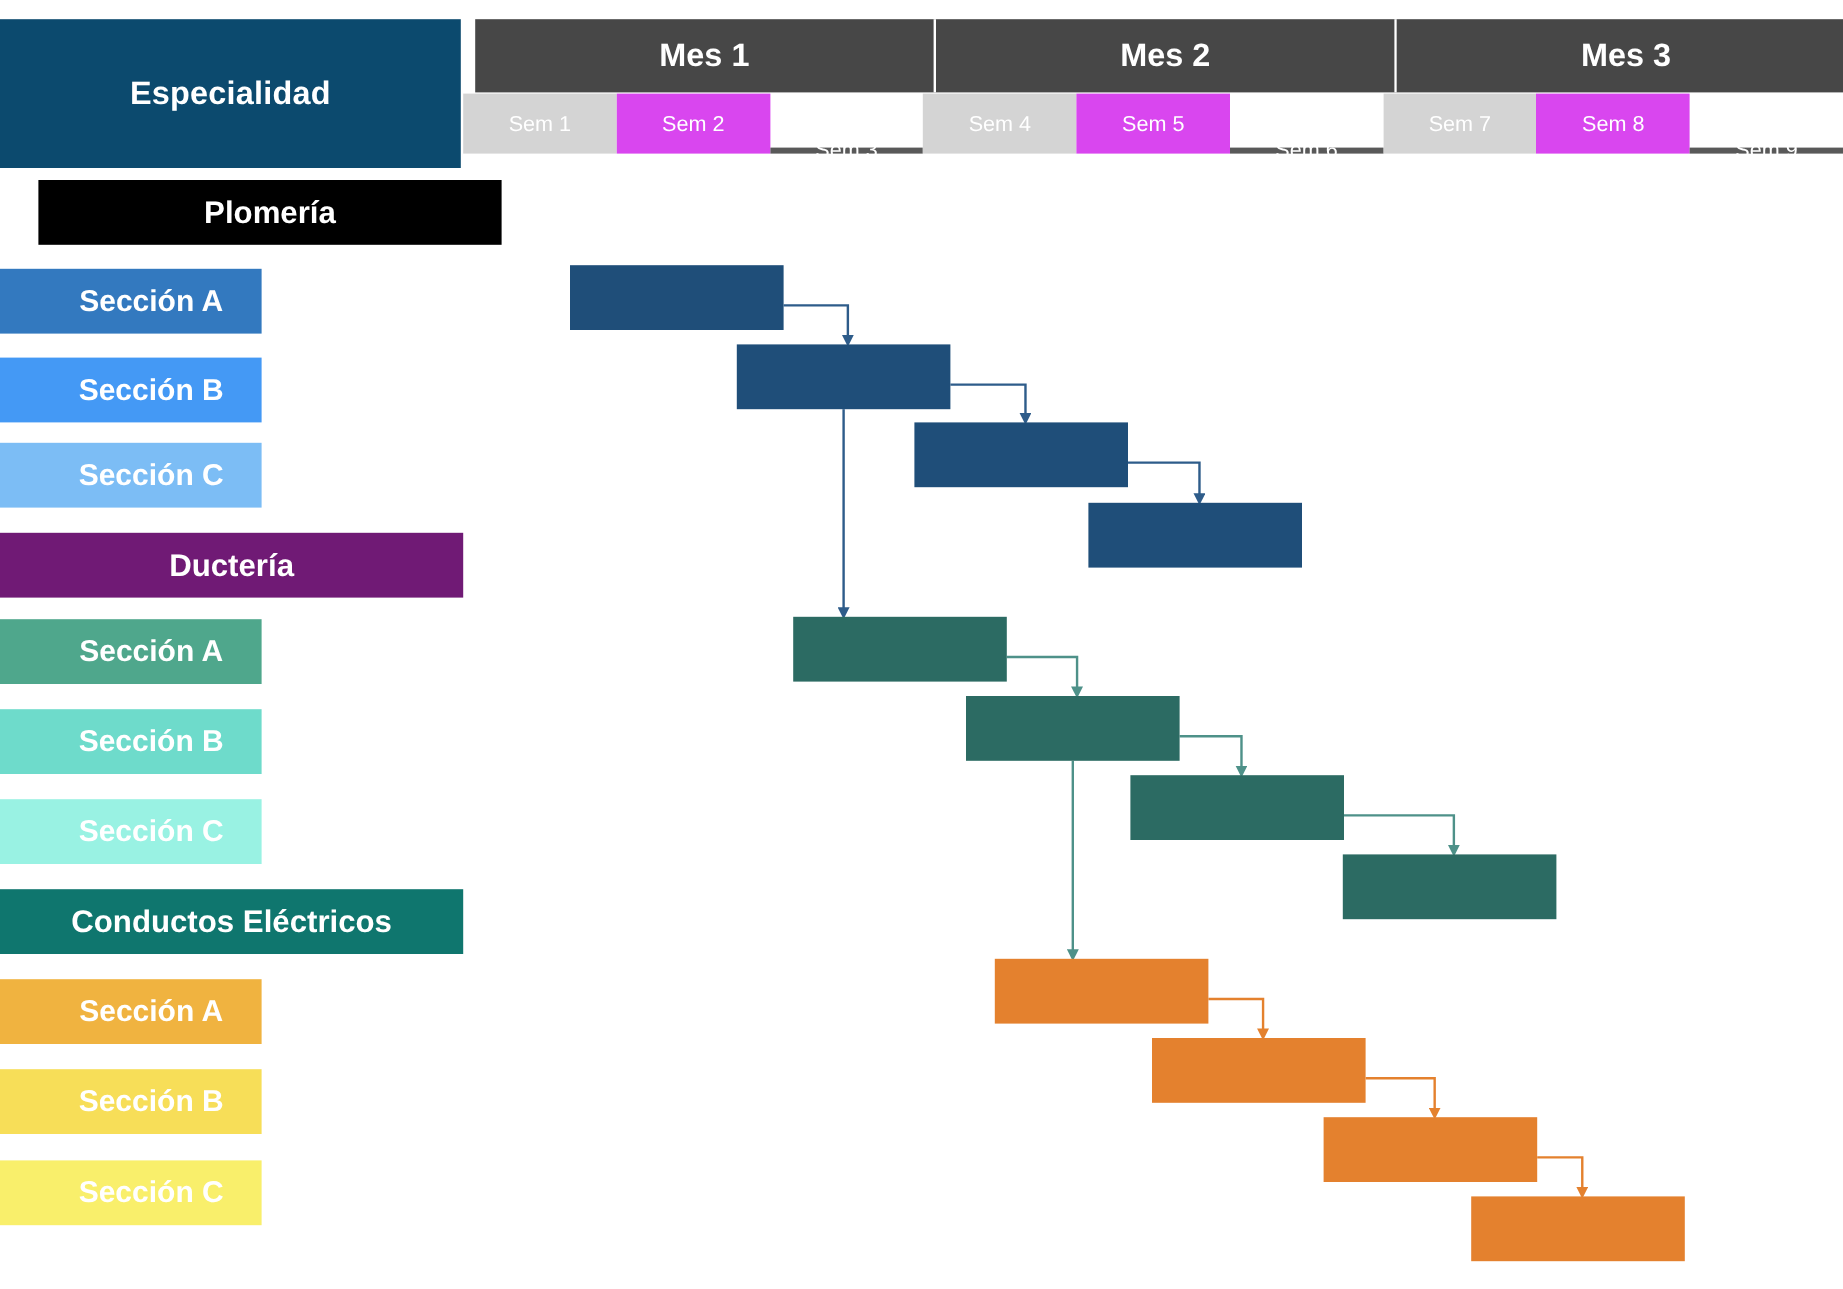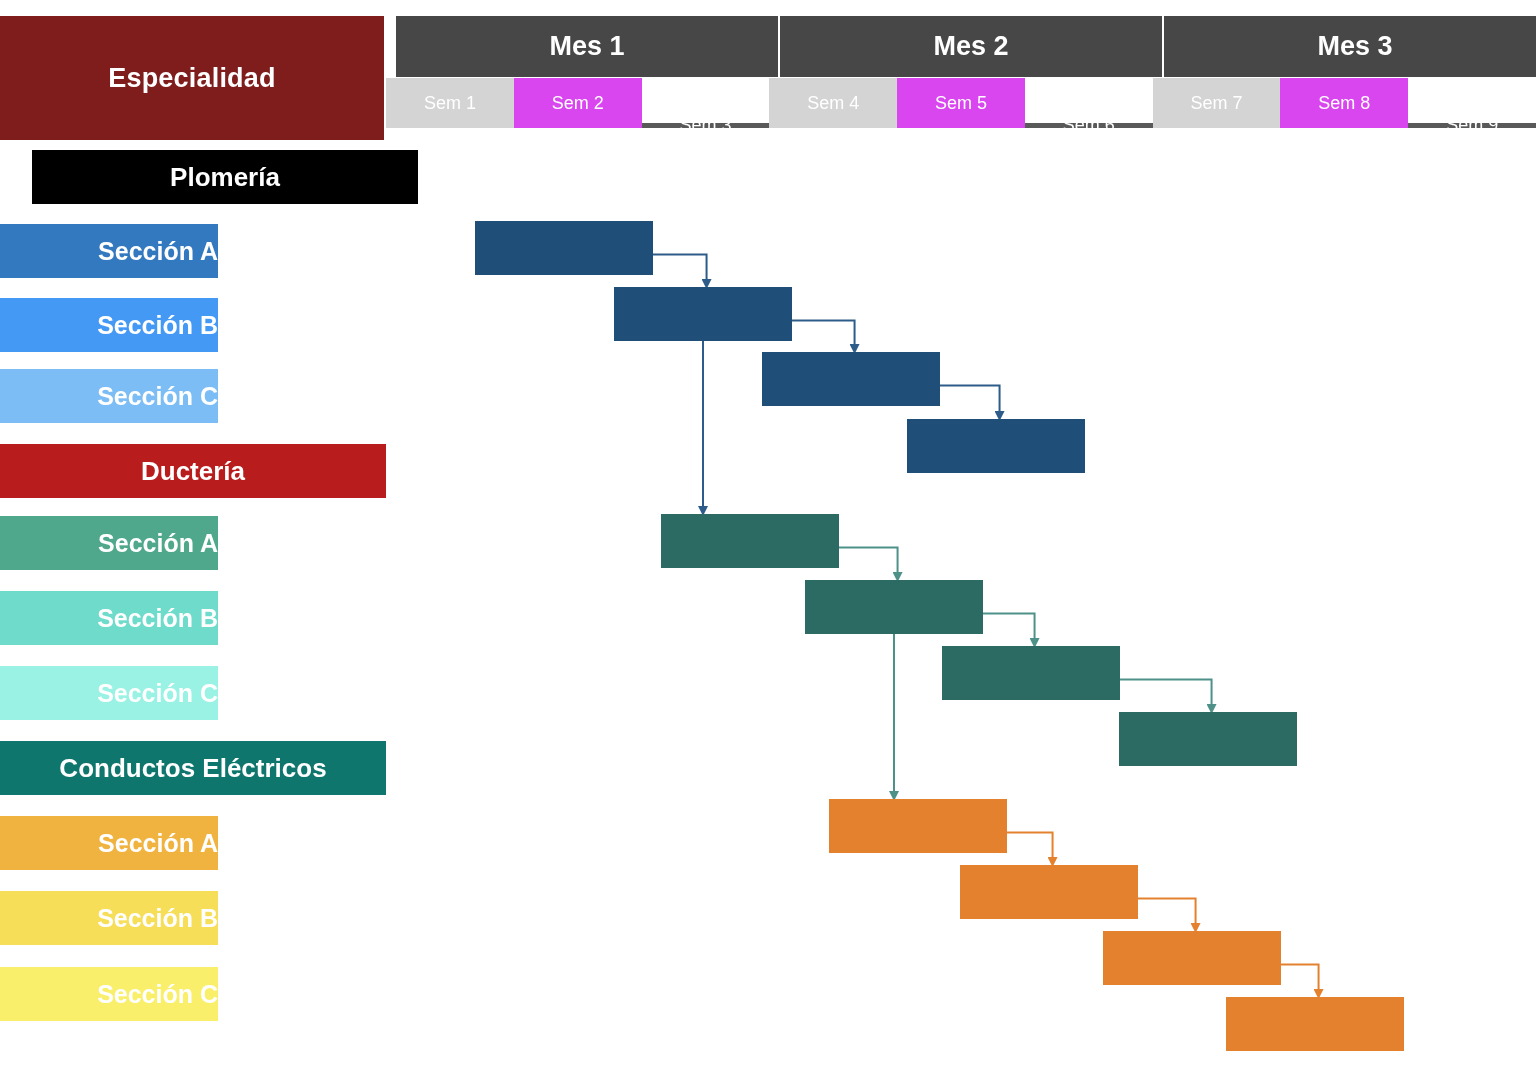--- a/index.html
+++ b/index.html
@@ -29,21 +29,21 @@
     top: 0;
     width: 1536px;
     height: 128px;
   }
   .corner-cell {
     position: absolute;
     left: 0;
     top: 16px;
     width: 384px;
     height: 124px;
-    background: #7f1d1d;
+    background: #0c4a6e;
     color: #ffffff;
     display: flex;
     align-items: center;
     justify-content: center;
     font-size: 27px;
     font-weight: bold;
     letter-spacing: 0.2px;
   }
   .months-row {
     position: absolute;
@@ -101,21 +101,21 @@
     box-sizing: border-box;
   }
   .lbl-group {
     width: 386px;
     justify-content: center;
     font-size: 26px;
     font-weight: bold;
   }
   .lbl-section {
     width: 218px;
-    justify-content: flex-end;
+    justify-content: center;
     padding-left: 34px;
     font-size: 25px;
     font-weight: bold;
   }
 
   
   .chart-area {
     position: absolute;
     left: 0;
     top: 0;
@@ -198,21 +198,21 @@
       </div>
       <div class="lbl lbl-section" style="top: 224px; background: rgb(51, 121, 191);">
         <span>Sección A</span>
       </div>
       <div class="lbl lbl-section" style="top: 298px; background: rgb(68, 153, 245);">
         <span>Sección B</span>
       </div>
       <div class="lbl lbl-section" style="top: 369px; background: rgb(124, 189, 245);">
         <span>Sección C</span>
       </div>
-      <div class="lbl lbl-group" style="top: 444px; background: #b91c1c;">
+      <div class="lbl lbl-group" style="top: 444px; background: #701a75;">
         <span>Ductería</span>
       </div>
       <div class="lbl lbl-section" style="top: 516px; background: rgb(79, 167, 140);">
         <span>Sección A</span>
       </div>
       <div class="lbl lbl-section" style="top: 591px; background: rgb(110, 219, 203);">
         <span>Sección B</span>
       </div>
       <div class="lbl lbl-section" style="top: 666px; background: rgb(153, 242, 227);">
         <span>Sección C</span>

